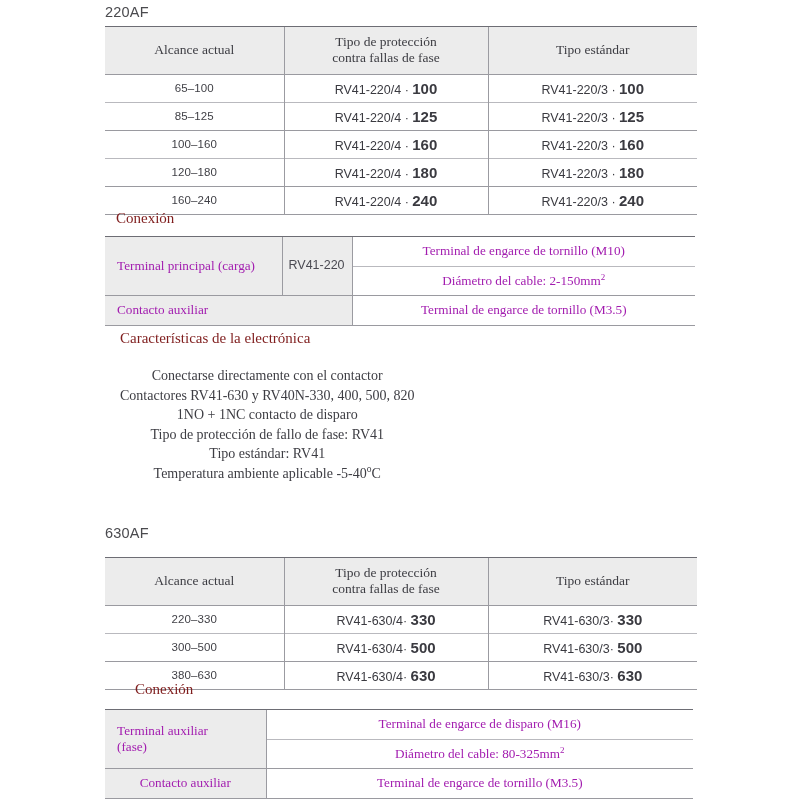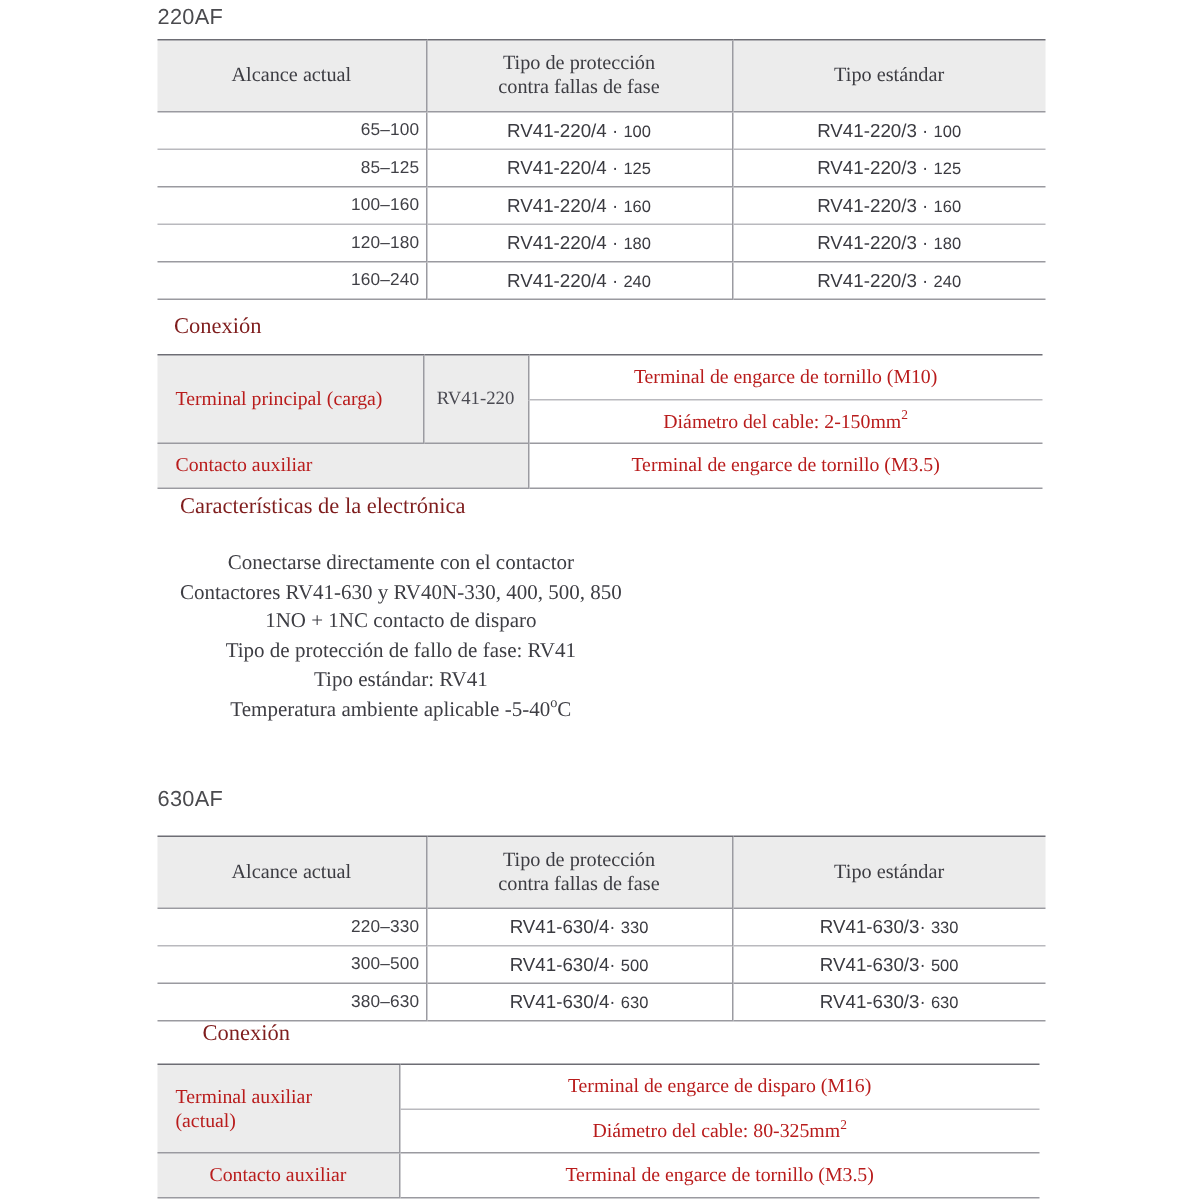--- a/index.html
+++ b/index.html
@@ -72,58 +72,58 @@
   .ptable .hdr-cell {
     font-size: 13.5px;
     text-align: center;
     line-height: 1.18;
     color: #3c3c42;
     padding: 7px 4px 8px 4px;
   }
   .ptable .range-cell {
     font-family: "Liberation Sans", "DejaVu Sans", sans-serif;
     font-size: 11.5px;
-    text-align: right;
+    text-align: center;
     color: #3f3f45;
     padding: 5px 4px;
     letter-spacing: 0.1px;
   }
   .ptable .code-cell {
     font-family: "Liberation Sans", "DejaVu Sans", sans-serif;
     font-size: 12.5px;
     text-align: center;
     color: #3a3a40;
     padding: 5px 4px;
     white-space: nowrap;
   }
   .ptable .code-cell .suffix {
-    font-size: 11px;
+    font-size: 15px;
+    font-weight: bold;
   }
 
   
   .ctable td {
     font-size: 13.2px;
-    color: #b91c1c;
+    color: #a21caf;
     line-height: 1.25;
   }
   .ctable .lbl {
     padding: 6px 10px 6px 12px;
   }
   .ctable .lbl-center {
     text-align: center;
     padding: 6px 8px;
   }
   .ctable .val {
     text-align: center;
     padding: 6px 8px;
   }
   .ctable .mid {
-    font-family: Liberation Serif, serif;
+    font-family: Liberation Sans, sans-serif;
     font-size: 12.5px;
-    text-align: center;
     color: #4a4a52;
     padding: 14px 6px;
   }
   sup {
     font-size: 0.68em;
     vertical-align: super;
     line-height: 0;
   }
 
   
@@ -233,21 +233,21 @@
         <td class="rule-mid" style="height:0"></td>
         <td class="rule-mid" style="height:0"></td>
       </tr>
     </tbody>
   </table>
 
   <div class="sub-title" style="left:120px; top:330px;">Características de la electrónica</div>
 
   <div class="feat-block" style="left:120px; top:366px;text-align:center;">
     <span class="feat-line">Conectarse directamente con el contactor</span>
-    <span class="feat-line">Contactores RV41-630 y RV40N-330, 400, 500, 850</span>
+    <span class="feat-line">Contactores RV41-630 y RV40N-330, 400, 500, 820</span>
     <span class="feat-line">1NO + 1NC contacto de disparo</span>
     <span class="feat-line">Tipo de protección de fallo de fase: RV41</span>
     <span class="feat-line">Tipo estándar: RV41</span>
     <span class="feat-line"><span>Temperatura ambiente aplicable -5-40</span><sup>o</sup><span>C</span></span>
   </div>
 
   <div class="af-title" style="left:105px; top:525px;">630AF</div>
 
   <table class="tbl ptable" style="left:105px; top:557px; width:592px;">
     <colgroup>
@@ -299,21 +299,21 @@
 
   <table class="tbl ctable" style="left:105px; top:709px; width:588px;">
     <colgroup>
       <col style="width:161px">
       <col style="width:427px">
     </colgroup>
     <tbody>
       <tr>
         <td class="lbl shaded rule-heavy" rowspan="2">
           <span>Terminal auxiliar</span><br>
-          <span>(actual)</span>
+          <span>(fase)</span>
         </td>
         <td class="val rule-heavy vline">
           <span>Terminal de engarce de disparo (M16)</span>
         </td>
       </tr>
       <tr>
         <td class="val rule-light vline">
           <span>Diámetro del cable: 80-325mm</span><sup>2</sup>
         </td>
       </tr>

